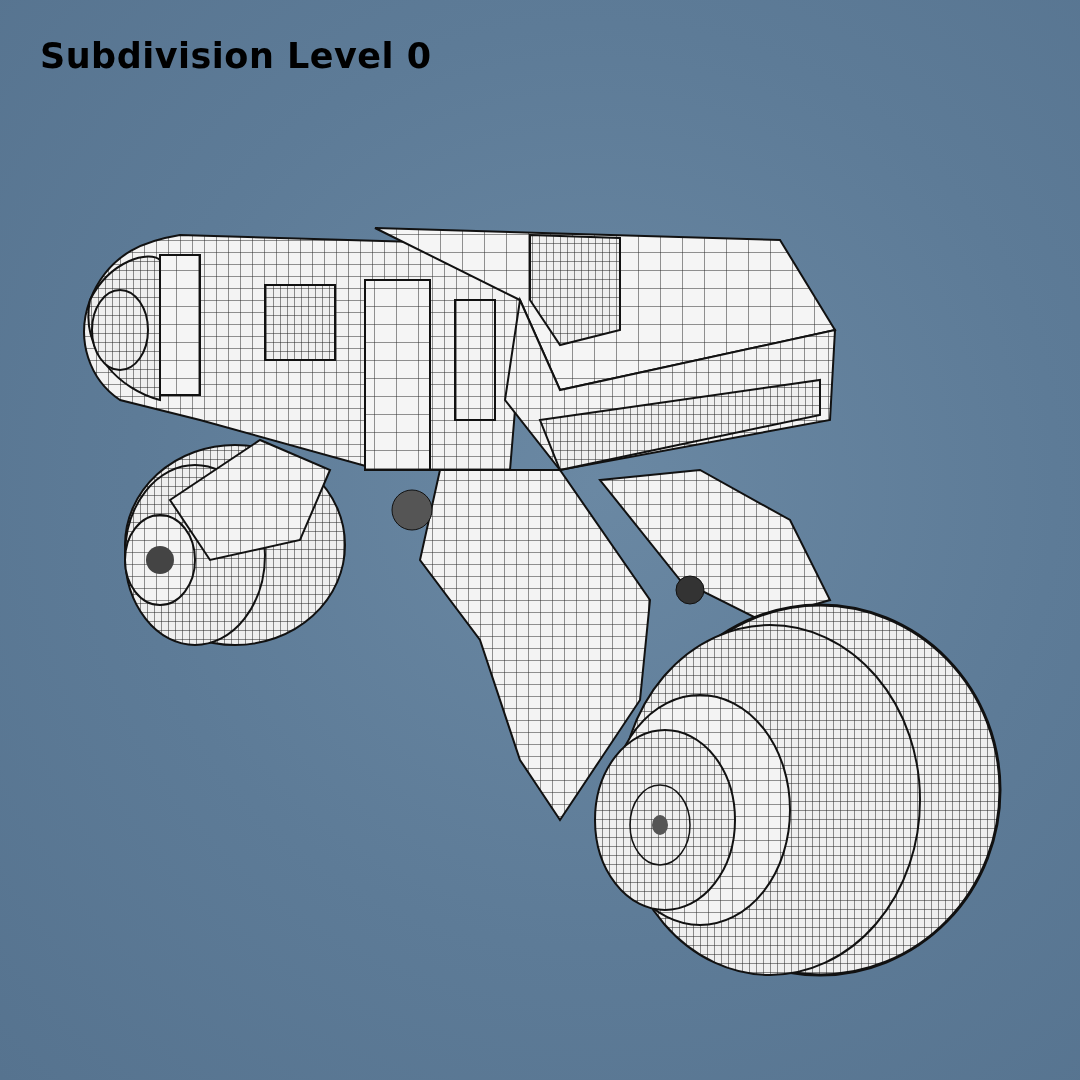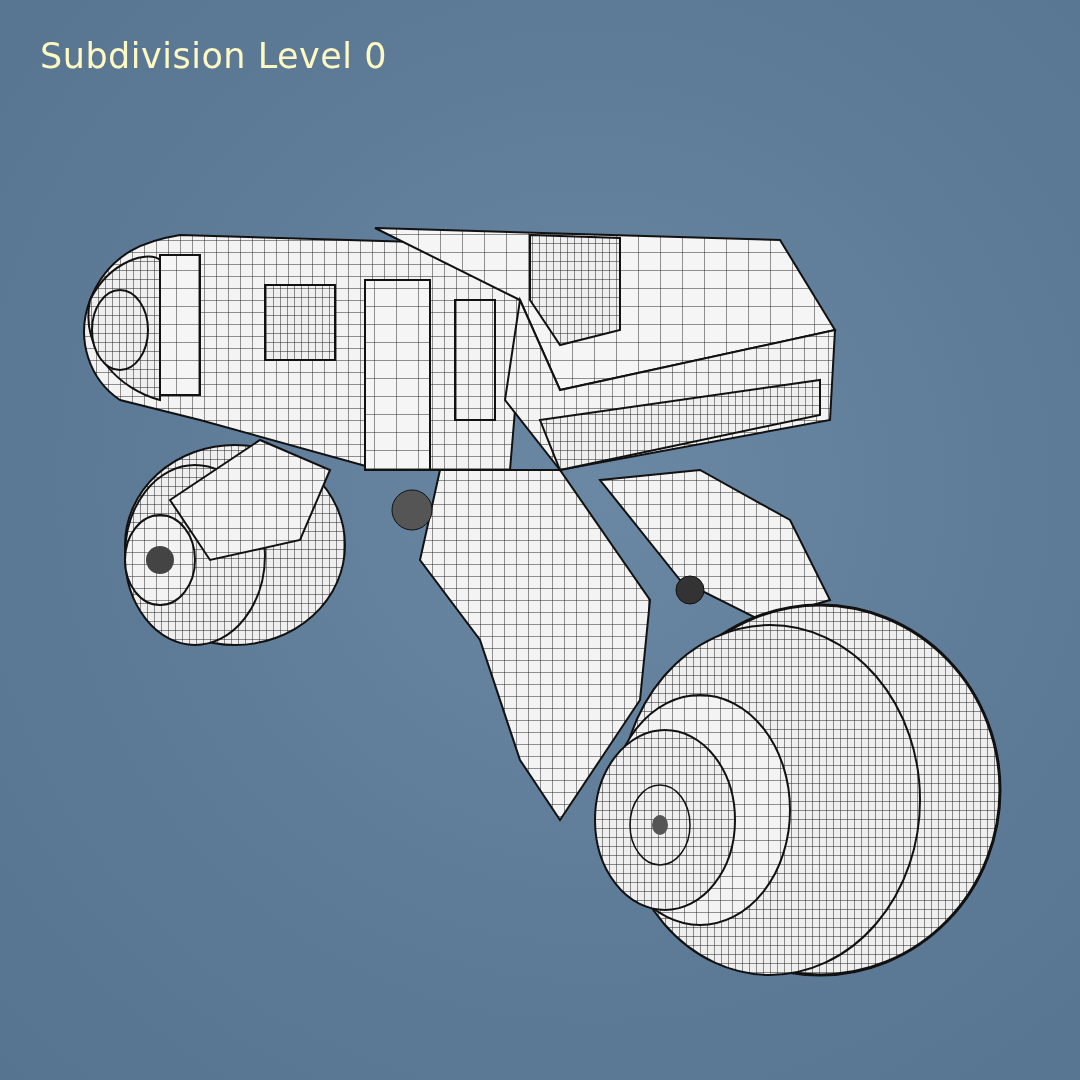--- a/index.html
+++ b/index.html
@@ -1,18 +1,18 @@
 <!DOCTYPE html>
 <html><head>
 <meta charset="utf-8">
 <style>
   html,body{margin:0;padding:0;}
   body{width:1080px;height:1080px;overflow:hidden;background:#5f7d99;position:relative;font-family:"DejaVu Sans",sans-serif;}
   .bg{position:absolute;inset:0;background:radial-gradient(ellipse at 55% 45%,#6a88a3 0%,#5d7b97 55%,#56738f 100%);}
-  .caption{position:absolute;left:40px;top:36px;font-size:35px;color:#fef9c3;letter-spacing:0.5px;}
+  .caption{position:absolute;left:40px;top:36px;font-size:35px;color:#000000;letter-spacing:0.5px;font-weight:bold;}
   svg{position:absolute;left:0;top:0;}
 </style>
 </head>
 <body>
 
 <div class="bg"></div>
 <div class="caption">Subdivision Level 0</div>
 
 <svg width="1080" height="1080" viewBox="0 0 1080 1080">
   <defs>

